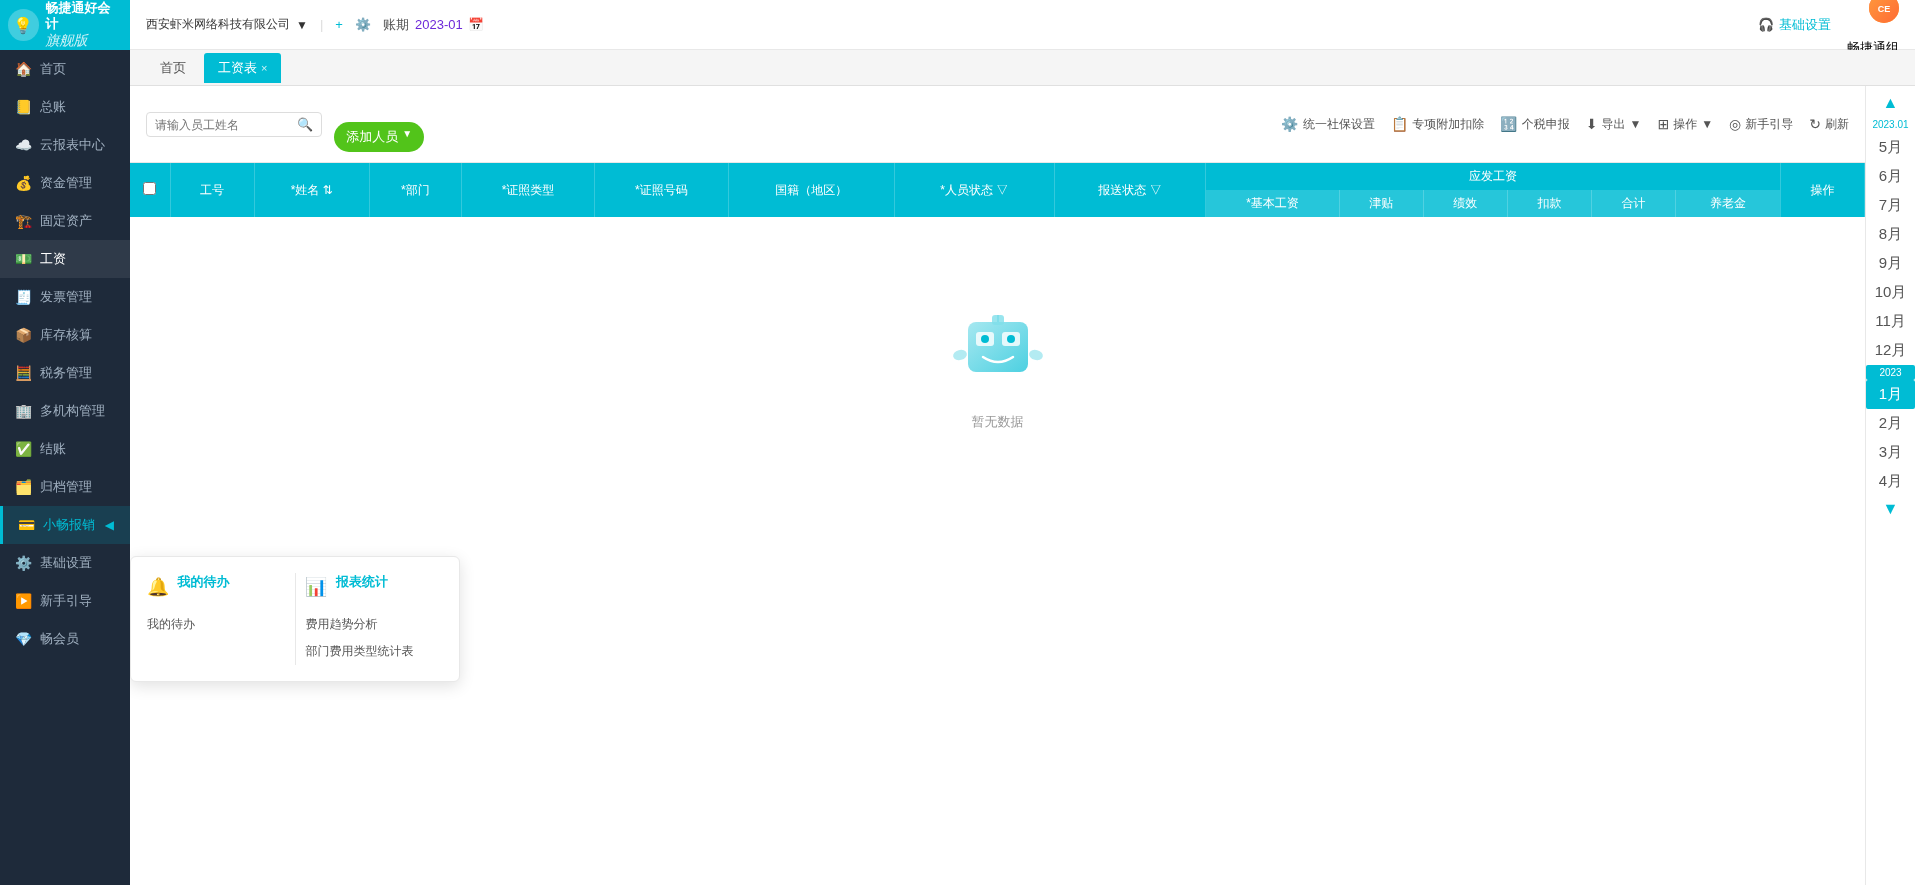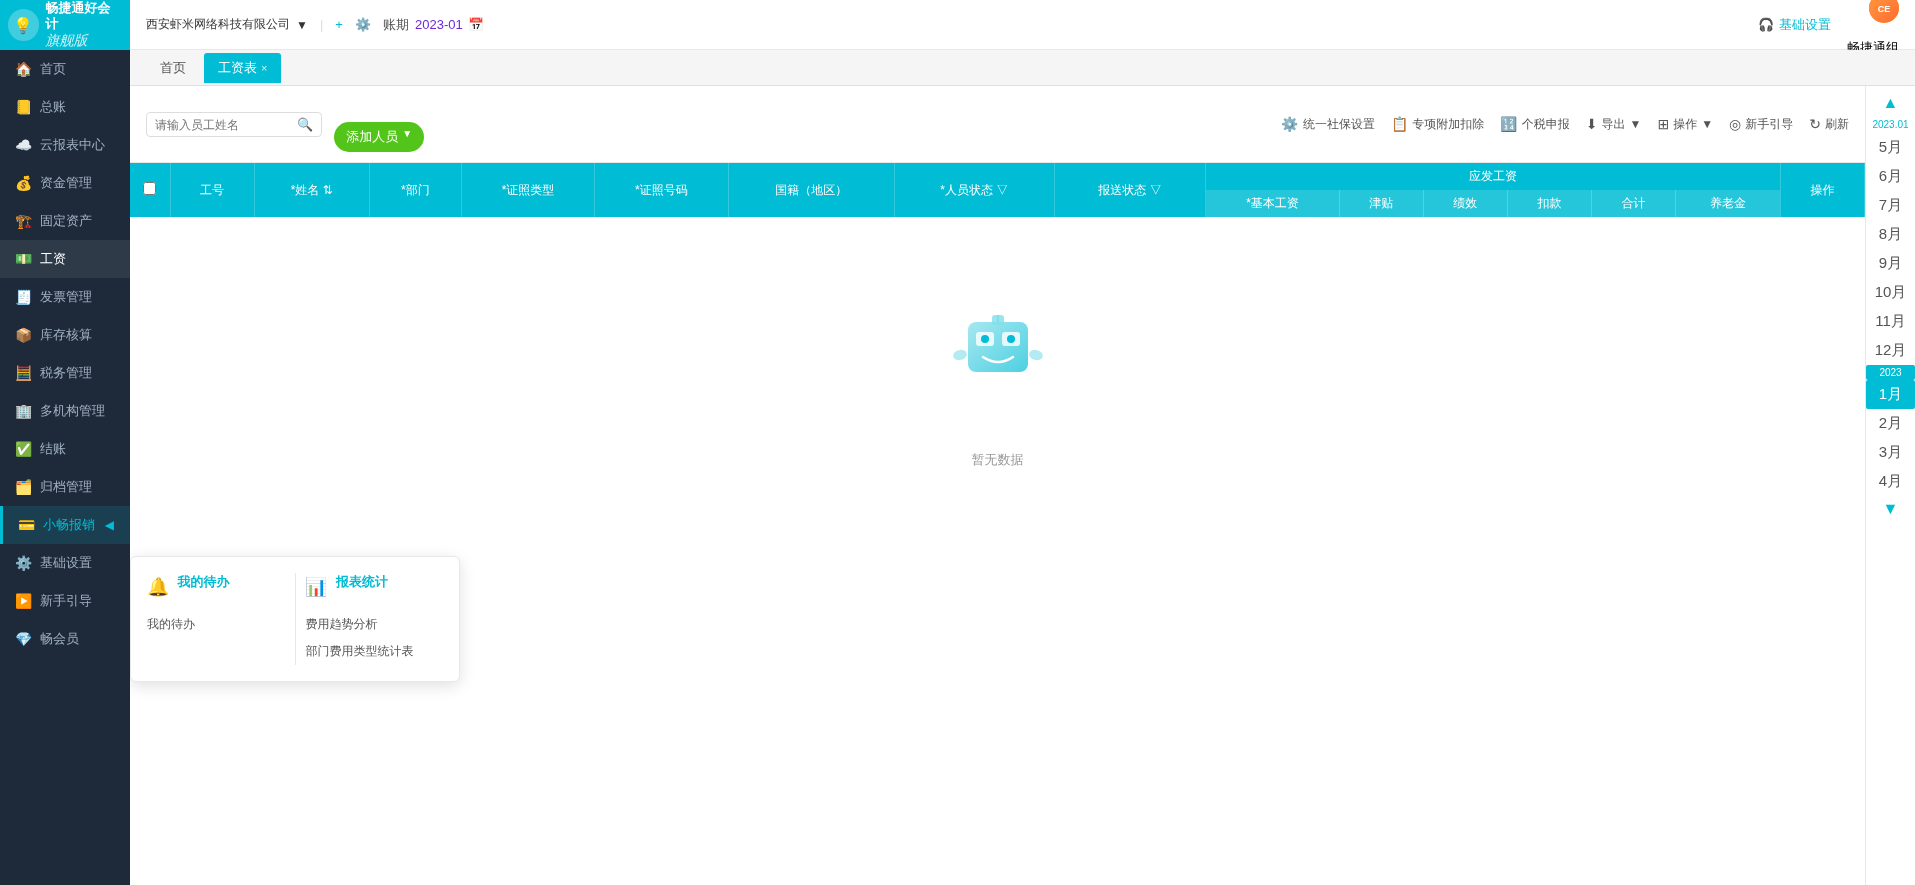--- a/index.html
+++ b/index.html
@@ -269,21 +269,20 @@
       padding: 80px 0;
     }
     .empty-icon {
       width: 100px;
       height: 100px;
       margin-bottom: 16px;
     }
     .empty-text {
       color: #999;
       font-size: 13px;
-      margin-top: 38px;
     }
 
     
     .month-sidebar {
       width: 50px;
       background: white;
       border-left: 1px solid #e8e8e8;
       display: flex;
       flex-direction: column;
       align-items: center;

